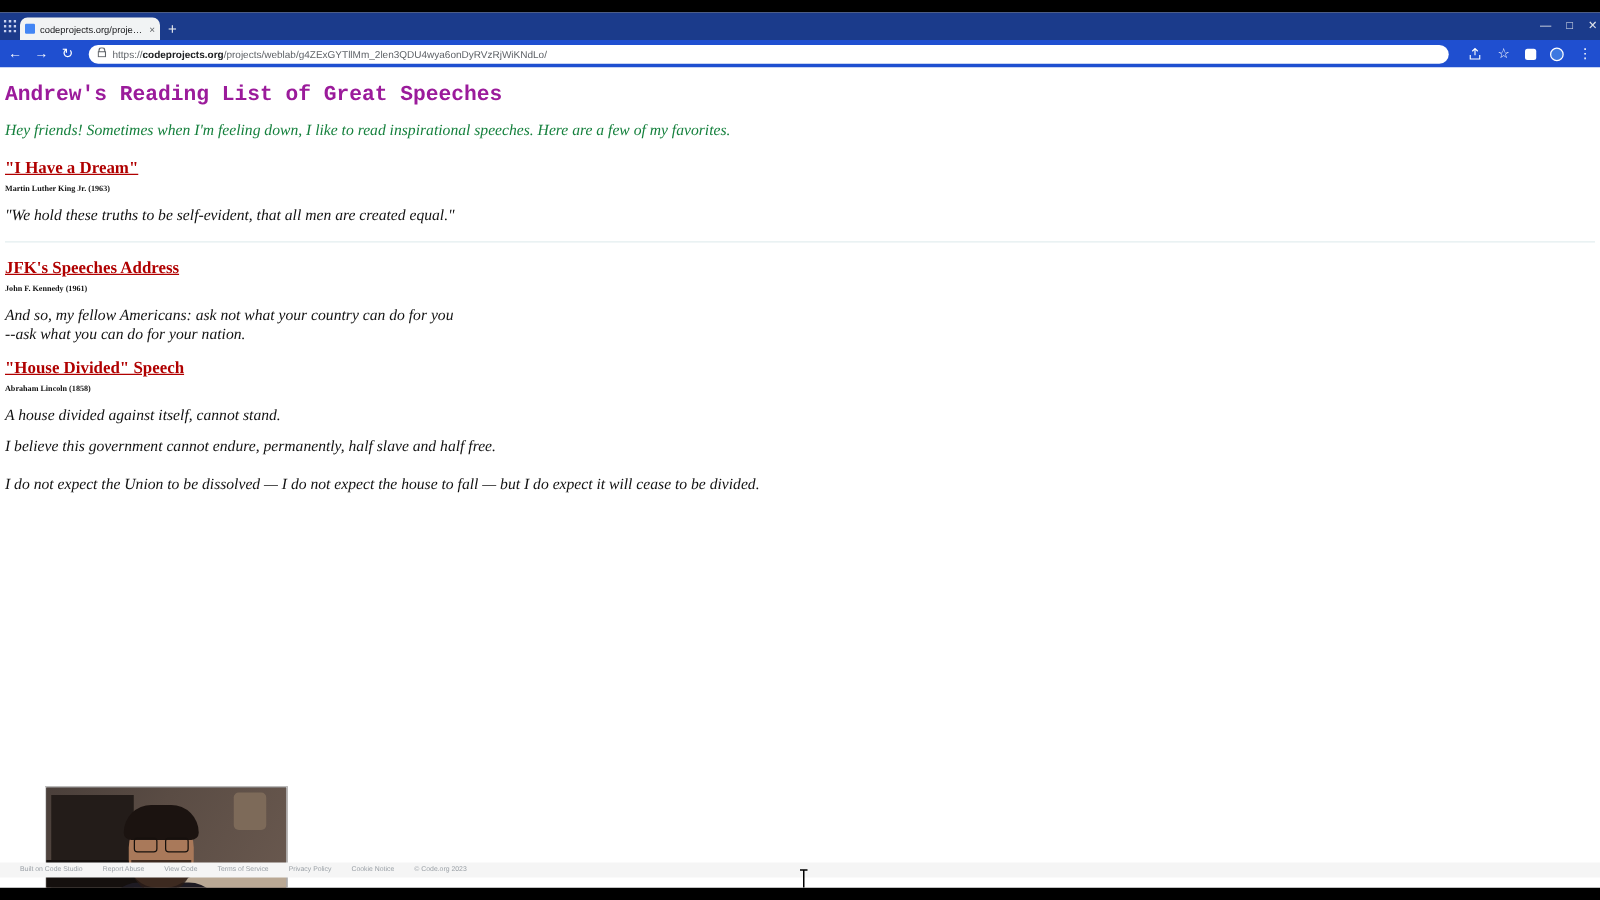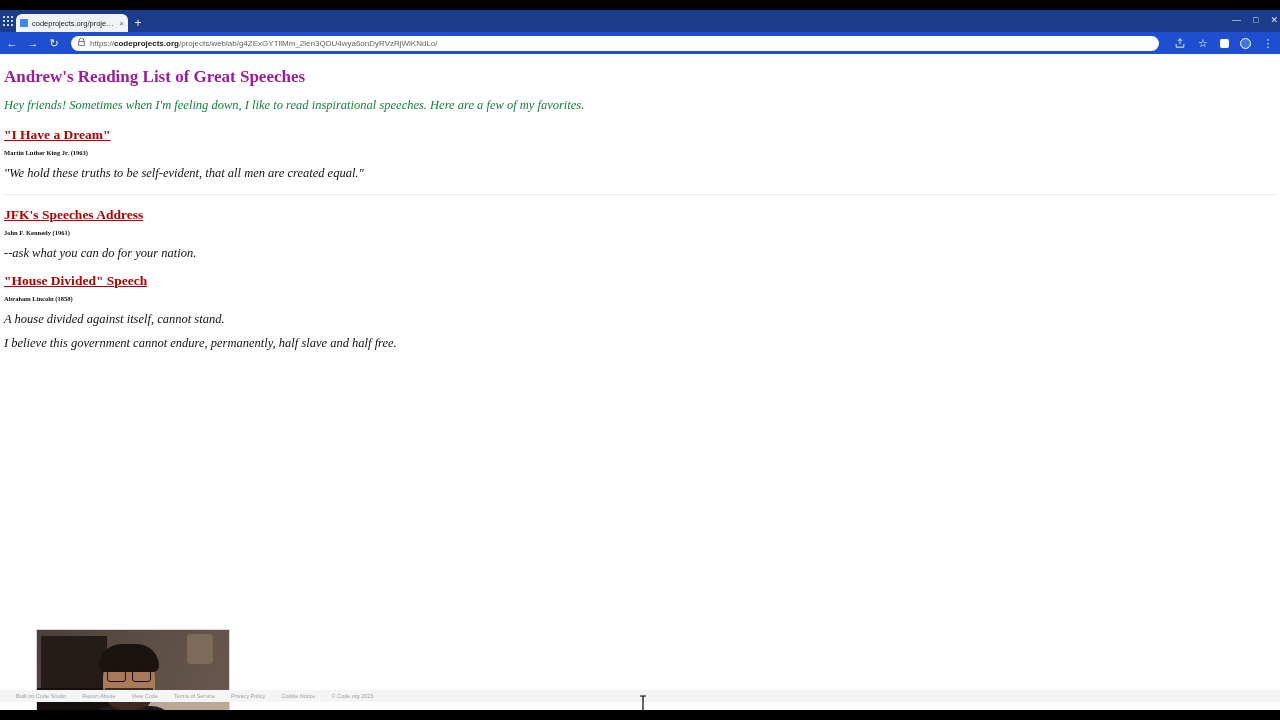--- a/index.html
+++ b/index.html
@@ -162,21 +162,21 @@
     width: 1280px;
     height: 656px;
     background: #ffffff;
     overflow: hidden;
   }
   .content {
     padding: 4px 0 0 4px;
     font-family: "Liberation Serif", serif;
   }
   h1.page-title {
-    font-family: Liberation Serif, serif;
+    font-family: Liberation Mono, monospace;
     font-size: 17px;
     color: #8b1a8b;
     color: #9b1b9b;
     margin: 9px 0 11px 0;
     font-weight: 700;
   }
   p.intro {
     font-family: "Liberation Serif", serif;
     font-style: italic;
     font-size: 12.5px;
@@ -396,28 +396,30 @@
           <h2 class="speech-title">"I Have a Dream"</h2>
           <div class="attribution">Martin Luther King Jr. (1963)</div>
           <p class="quote">"We hold these truths to be self-evident, that all men are created equal."</p>
         </div>
 
         <hr class="divider">
 
         <div class="section">
           <h2 class="speech-title">JFK's Speeches Address</h2>
           <div class="attribution">John F. Kennedy (1961)</div>
+          <p class="quote" style="margin-bottom:0">And so, my fellow Americans: ask not what your country can do for you</p>
           <p class="quote">--ask what you can do for your nation.</p>
         </div>
 
         <div class="section">
           <h2 class="speech-title">"House Divided" Speech</h2>
           <div class="attribution">Abraham Lincoln (1858)</div>
           <p class="quote" style="margin-bottom:10px">A house divided against itself, cannot stand.</p>
           <p class="quote" style="margin-bottom:16px">I believe this government cannot endure, permanently, half slave and half free.</p>
+          <p class="quote">I do not expect the Union to be dissolved — I do not expect the house to fall — but I do expect it will cease to be divided.</p>
         </div>
 
       </div>
 
       <div class="webcam">
         <div class="wc-wall"></div>
         <div class="wc-furniture"></div>
         <div class="wc-furniture2"></div>
         <div class="wc-lamp"></div>
         <div class="wc-bed"></div>

